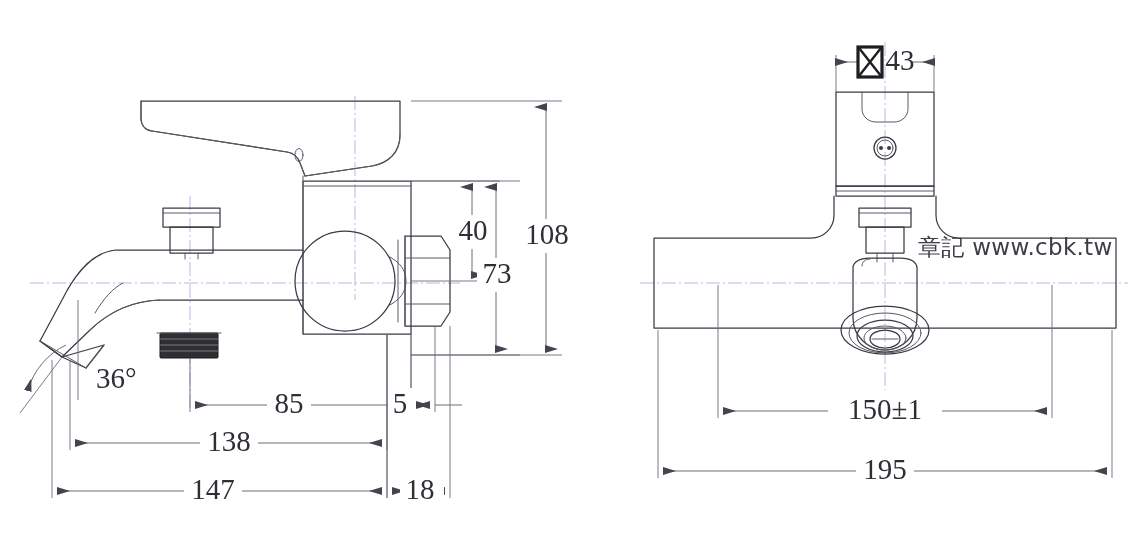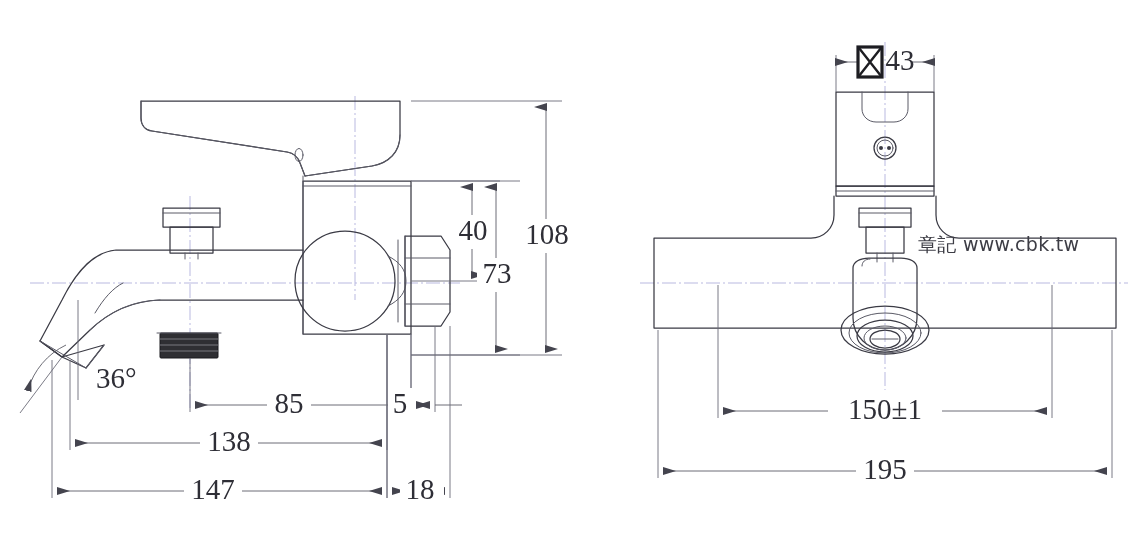--- a/index.html
+++ b/index.html
@@ -40,21 +40,21 @@
   }
   .sqbox  { fill: #ffffff; stroke: #1d1d22; stroke-width: 3.2; }
   .sqx    { fill: none;    stroke: #1d1d22; stroke-width: 2.4; }
   .knurl-dark { fill: #2f2f33; stroke: #1a1a1e; stroke-width: 1; }
   .knurl-line { stroke: #8e8e96; stroke-width: 0.8; fill: none; }
   .watermark {
     position: absolute;
     left: 918px;
     top: 232px;
     font-family: "DejaVu Sans", sans-serif;
-    font-size: 19px;
+    font-size: 23px;
     color: #3d3d45;
     white-space: nowrap;
     letter-spacing: 0.3px;
     pointer-events: none;
   }
 </style>
 </head>
 <body>
 
 <div id="drawing-root">

